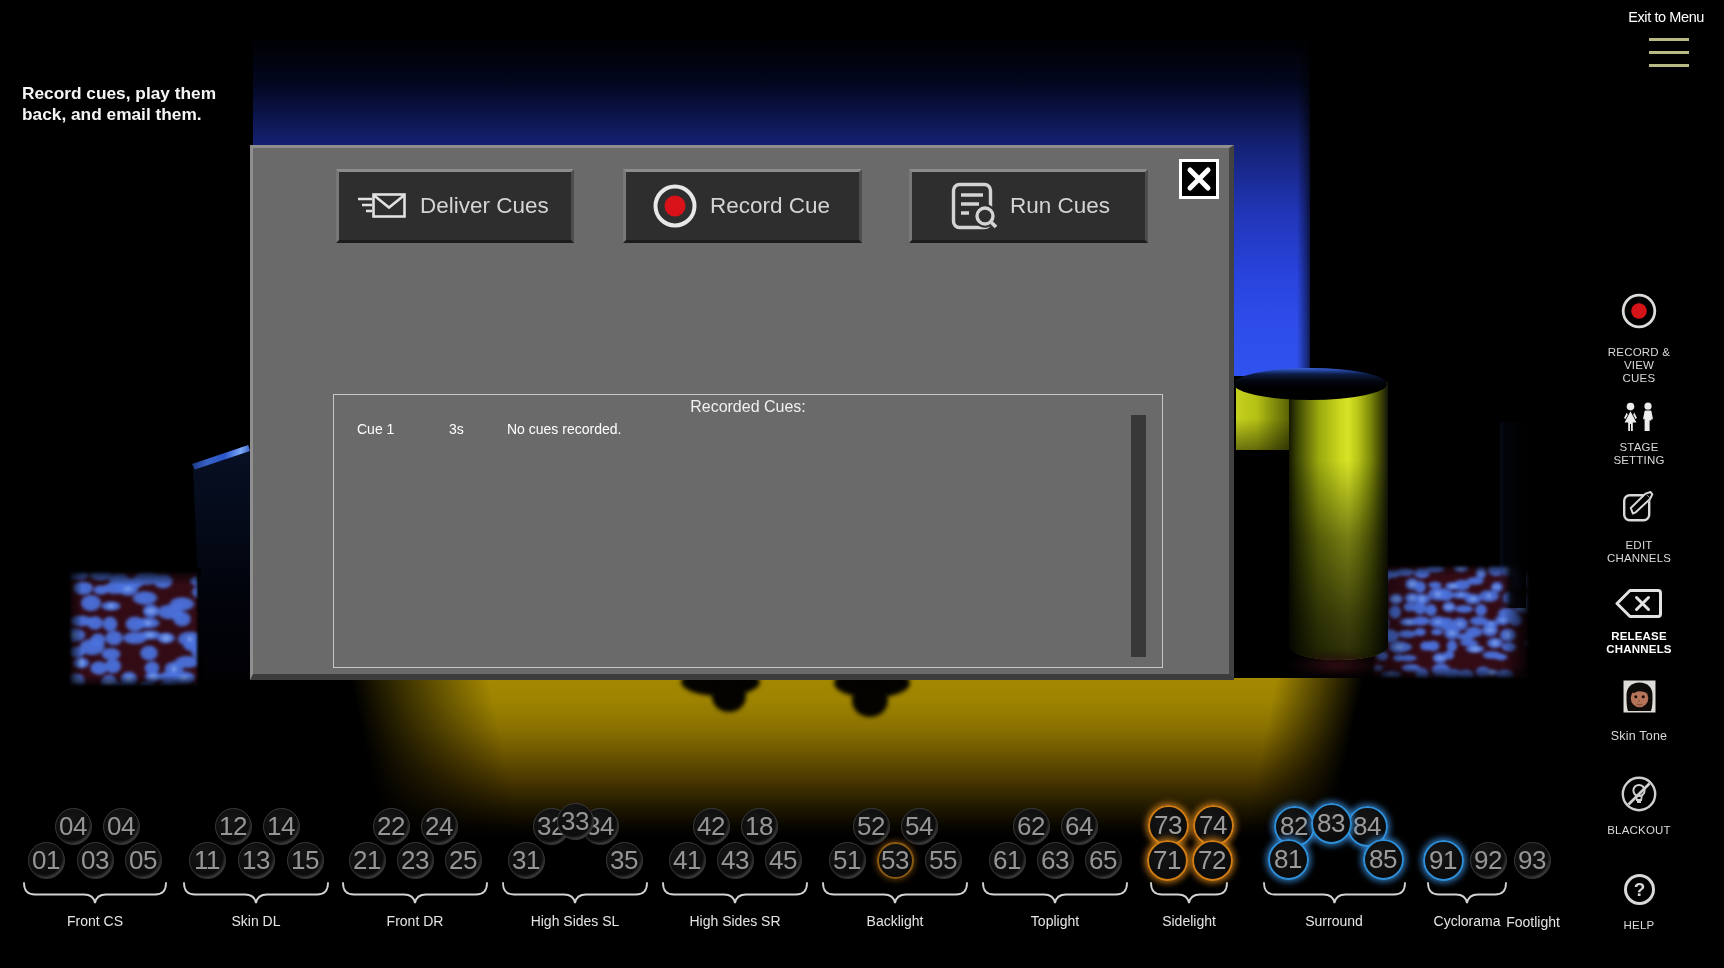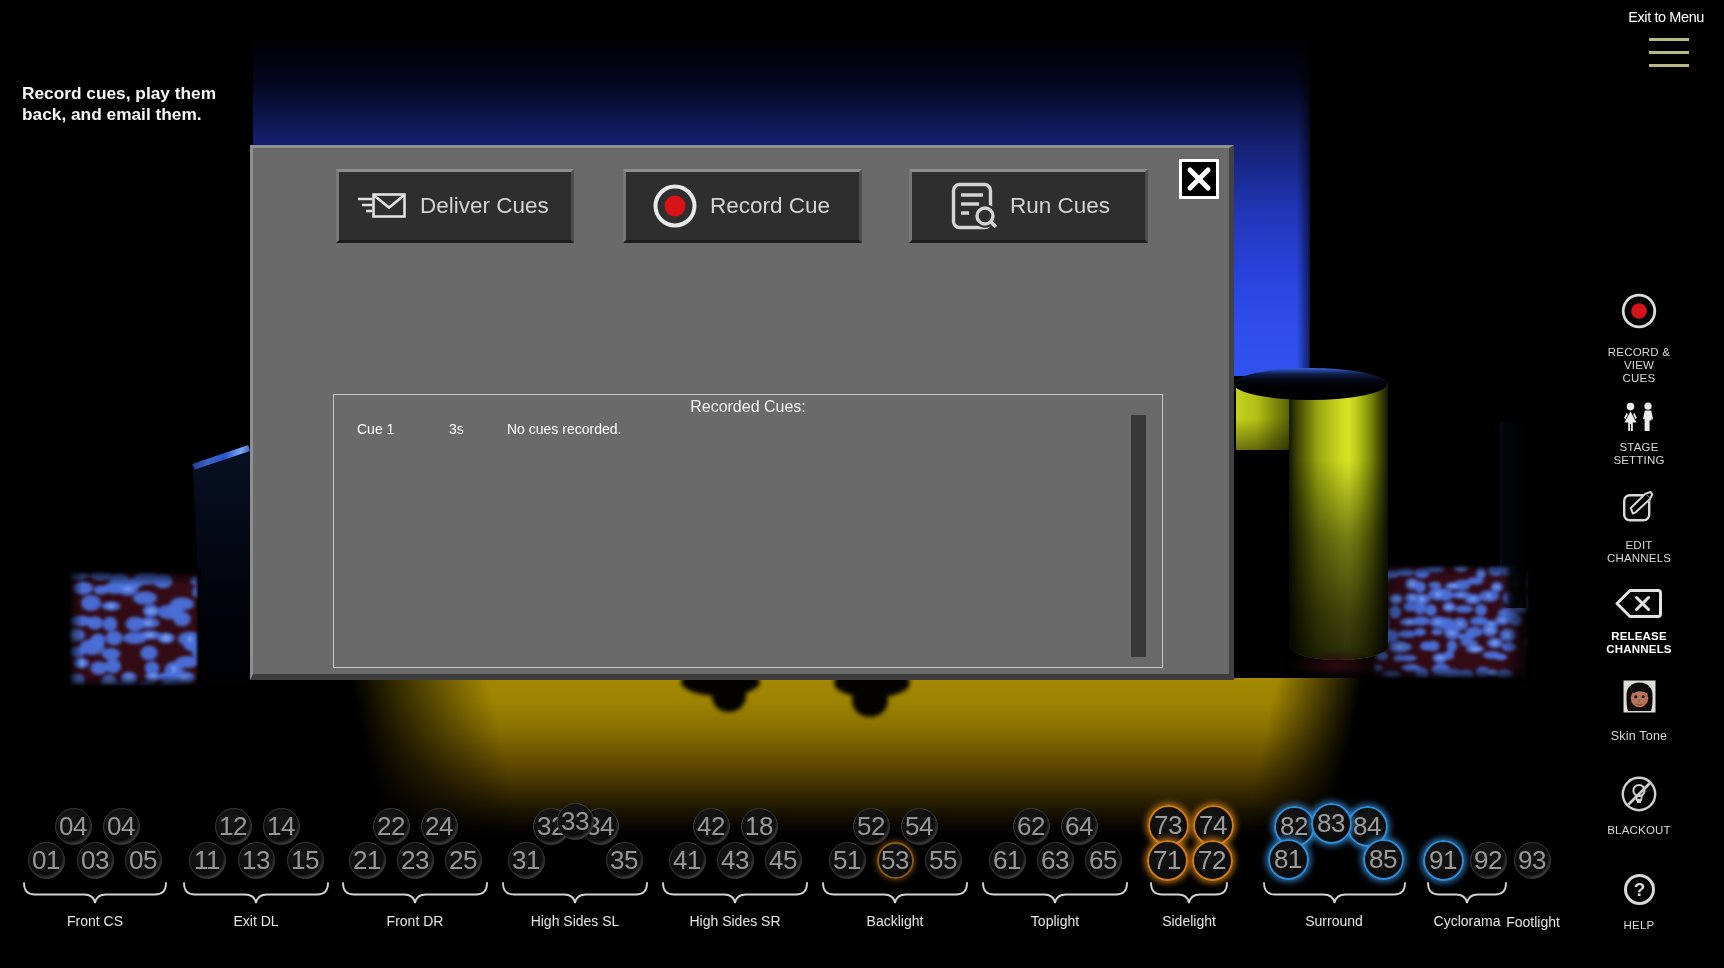--- a/index.html
+++ b/index.html
@@ -256,21 +256,21 @@
 <div class="ch big blu" style="left:1422.5px;top:839.5px;">91</div>
 <div class="ch" style="left:1469.5px;top:841.5px;">92</div>
 <div class="ch" style="left:1513.5px;top:841.5px;">93</div>
 <svg class="brace" style="left:23px;top:882px;" width="144" height="23" viewBox="0 0 144 23">
     <path d="M1,1 C1,9 4.5,12.5 12,12.5 L61,12.5 C68,12.5 71,15.5 72,21 C73,15.5 76,12.5 83,12.5 L132,12.5 C139.5,12.5 143,9 143,1" fill="none" stroke="#d2d2d2" stroke-width="1.8" stroke-linecap="round"></path>
   </svg>
 <div class="glabel" style="left:95px;top:913px;">Front CS</div>
 <svg class="brace" style="left:183px;top:882px;" width="146" height="23" viewBox="0 0 146 23">
     <path d="M1,1 C1,9 4.5,12.5 12,12.5 L62,12.5 C69,12.5 72,15.5 73,21 C74,15.5 77,12.5 84,12.5 L134,12.5 C141.5,12.5 145,9 145,1" fill="none" stroke="#d2d2d2" stroke-width="1.8" stroke-linecap="round"></path>
   </svg>
-<div class="glabel" style="left:256px;top:913px;">Exit DL</div>
+<div class="glabel" style="left:256px;top:913px;">Skin DL</div>
 <svg class="brace" style="left:342px;top:882px;" width="146" height="23" viewBox="0 0 146 23">
     <path d="M1,1 C1,9 4.5,12.5 12,12.5 L62,12.5 C69,12.5 72,15.5 73,21 C74,15.5 77,12.5 84,12.5 L134,12.5 C141.5,12.5 145,9 145,1" fill="none" stroke="#d2d2d2" stroke-width="1.8" stroke-linecap="round"></path>
   </svg>
 <div class="glabel" style="left:415px;top:913px;">Front DR</div>
 <svg class="brace" style="left:502px;top:882px;" width="146" height="23" viewBox="0 0 146 23">
     <path d="M1,1 C1,9 4.5,12.5 12,12.5 L62,12.5 C69,12.5 72,15.5 73,21 C74,15.5 77,12.5 84,12.5 L134,12.5 C141.5,12.5 145,9 145,1" fill="none" stroke="#d2d2d2" stroke-width="1.8" stroke-linecap="round"></path>
   </svg>
 <div class="glabel" style="left:575px;top:913px;">High Sides SL</div>
 <svg class="brace" style="left:662px;top:882px;" width="146" height="23" viewBox="0 0 146 23">
     <path d="M1,1 C1,9 4.5,12.5 12,12.5 L62,12.5 C69,12.5 72,15.5 73,21 C74,15.5 77,12.5 84,12.5 L134,12.5 C141.5,12.5 145,9 145,1" fill="none" stroke="#d2d2d2" stroke-width="1.8" stroke-linecap="round"></path>

